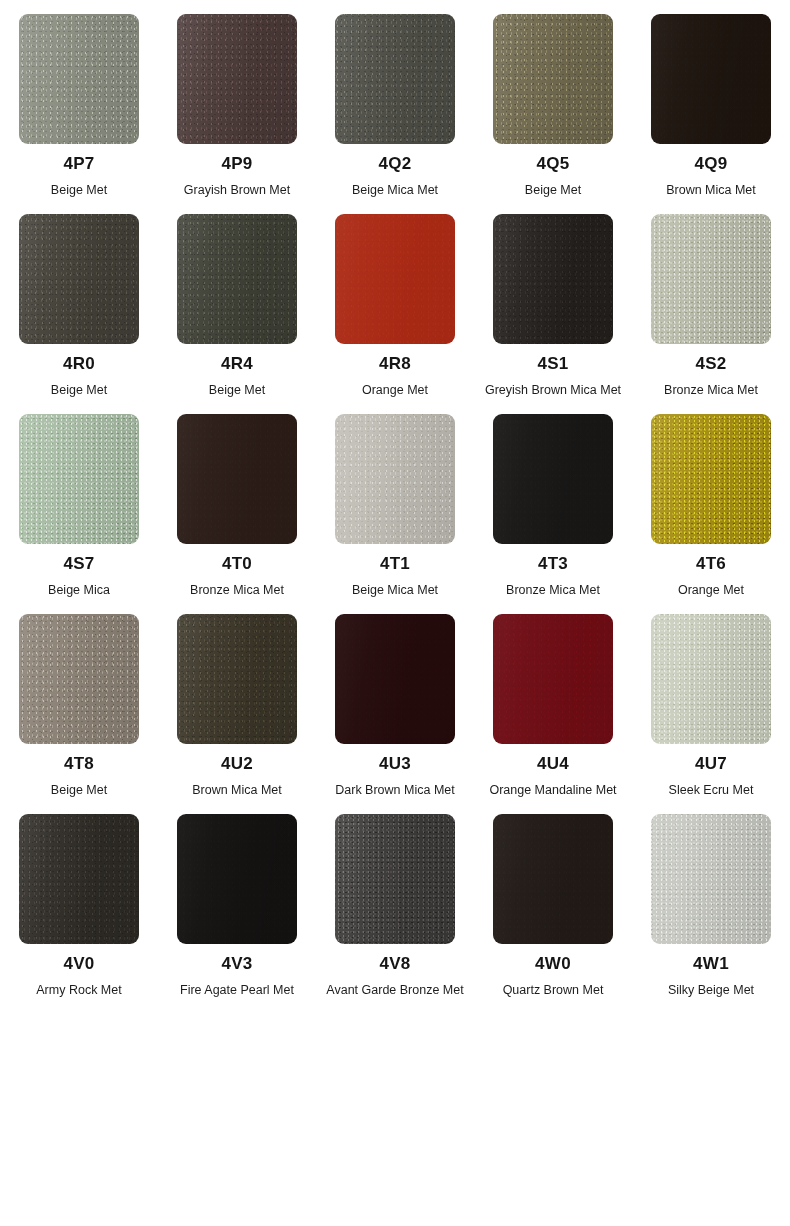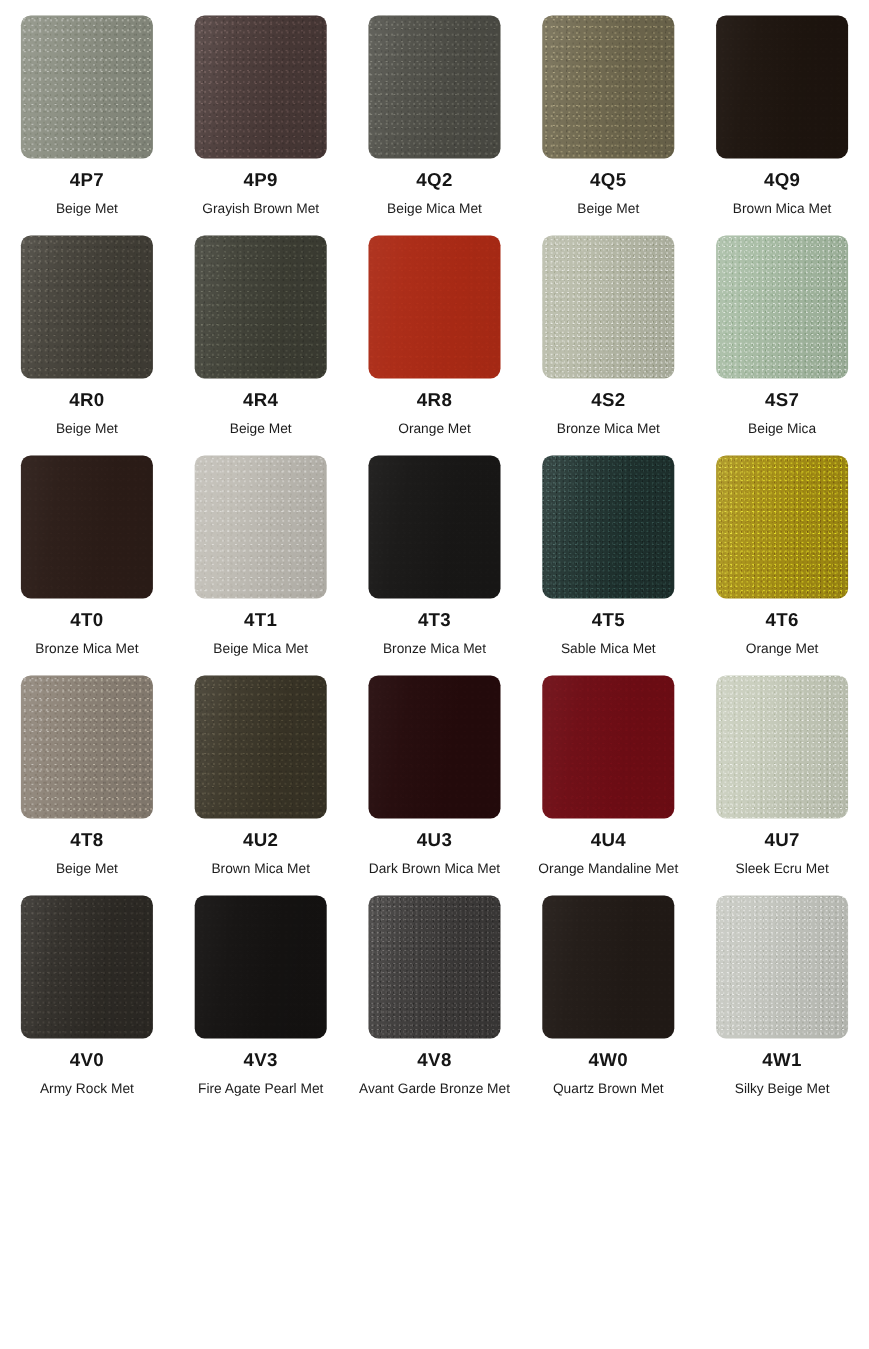--- a/index.html
+++ b/index.html
@@ -157,20 +157,28 @@
     </div>
     <div class="cell">
       <div class="swatch smooth" style="background-color: rgb(171, 42, 21);">
         <div class="sheen"></div>
         <div class="tex" style="background-position: 6px 5px, 1px 7px, 2px 3px, 5px 0px;"></div>
       </div>
       <div class="code">4R8</div>
       <div class="name">Orange Met</div>
     </div>
     <div class="cell">
+      <div class="swatch" style="background-color: rgb(36, 32, 29);">
+        <div class="sheen"></div>
+        <div class="tex" style="background-position: 3px 1px, 0px 2px, 4px 0px, 1px 0px;"></div>
+      </div>
+      <div class="code">4S1</div>
+      <div class="name">Greyish Brown Mica Met</div>
+    </div>
+    <div class="cell">
       <div class="swatch coarse" style="background-color: rgb(184, 187, 169);">
         <div class="sheen"></div>
         <div class="tex" style="background-position: 6px 6px, 2px 4px, 2px 1px, 6px 3px;"></div>
       </div>
       <div class="code">4S2</div>
       <div class="name">Bronze Mica Met</div>
     </div>
     <div class="cell">
       <div class="swatch coarse" style="background-color: rgb(167, 188, 164);">
         <div class="sheen"></div>
@@ -197,28 +205,20 @@
     </div>
     <div class="cell">
       <div class="swatch smooth" style="background-color: rgb(24, 23, 22);">
         <div class="sheen"></div>
         <div class="tex" style="background-position: 0px 5px, 0px 3px, 0px 0px, 5px 3px;"></div>
       </div>
       <div class="code">4T3</div>
       <div class="name">Bronze Mica Met</div>
     </div>
     <div class="cell">
-      <div class="swatch coarse" style="background-color: rgb(31, 50, 47);">
-        <div class="sheen"></div>
-        <div class="tex" style="background-position: 3px 3px, 2px 5px, 4px 1px, 3px 0px;"></div>
-      </div>
-      <div class="code">4T5</div>
-      <div class="name">Sable Mica Met</div>
-    </div>
-    <div class="cell">
       <div class="swatch coarse" style="background-color: rgb(166, 143, 20);">
         <div class="sheen"></div>
         <div class="tex" style="background-position: 6px 1px, 4px 7px, 2px 2px, 1px 3px;"></div>
       </div>
       <div class="code">4T6</div>
       <div class="name">Orange Met</div>
     </div>
     <div class="cell">
       <div class="swatch" style="background-color: rgb(140, 130, 118);">
         <div class="sheen"></div>

